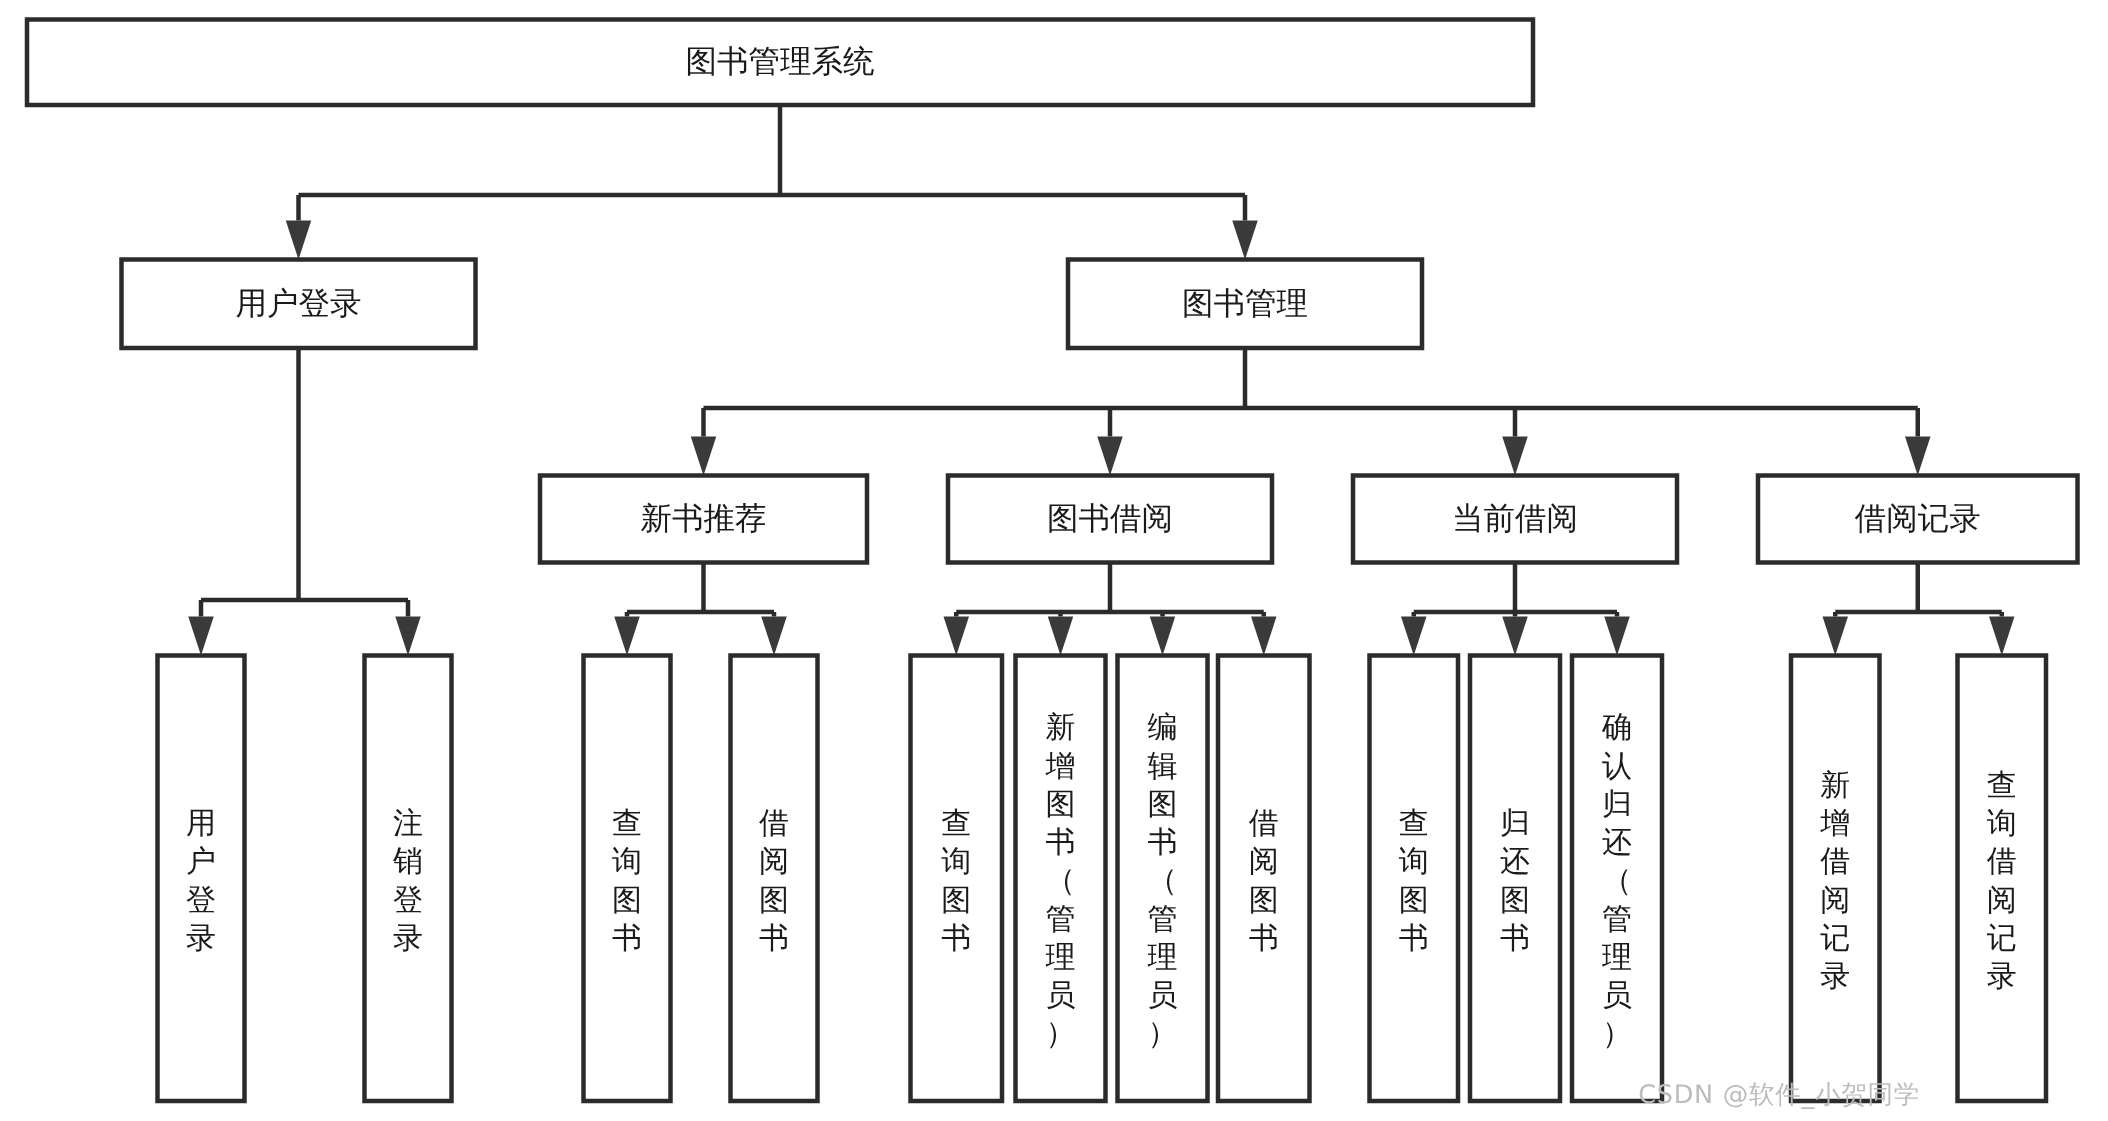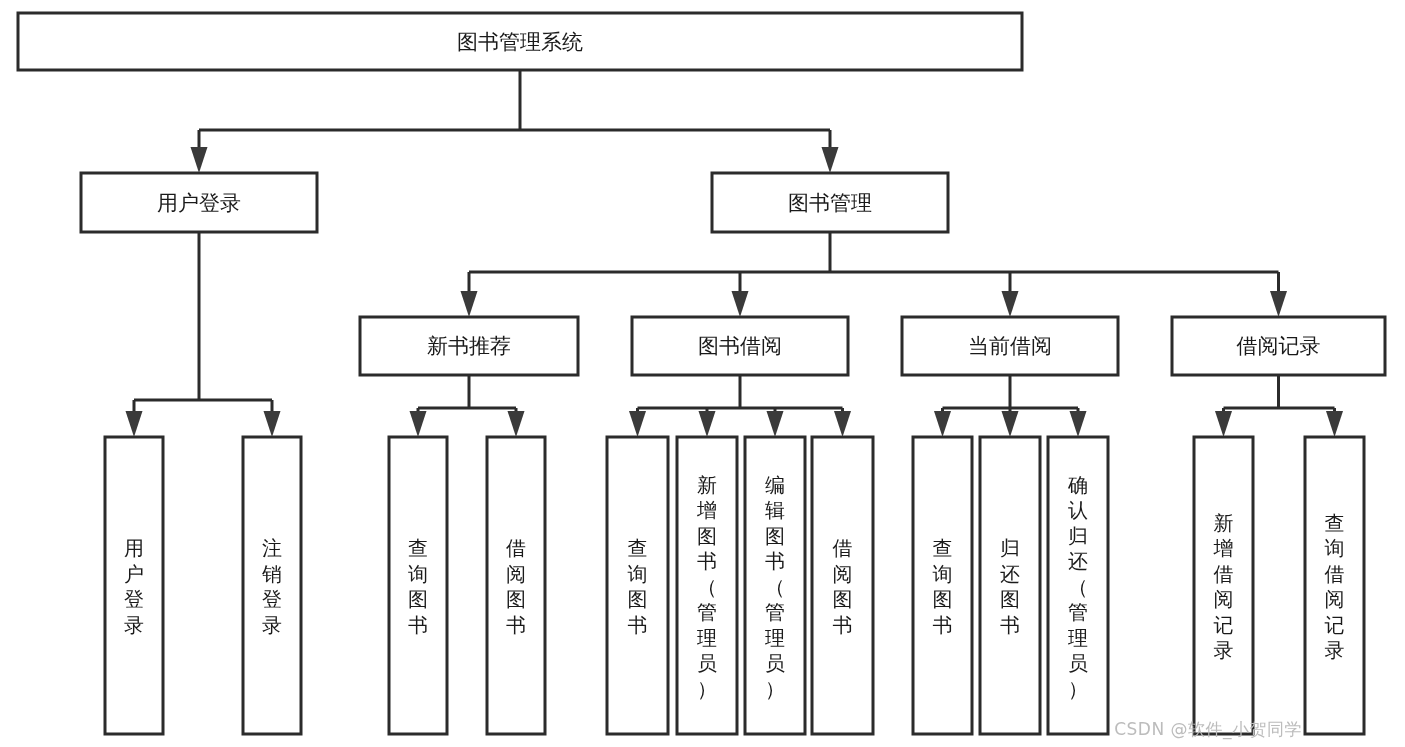--- a/index.html
+++ b/index.html
@@ -51,21 +51,21 @@
     dominant-baseline: middle;
   }
   .node-label-v {
     font-family: "DejaVu Sans", "Liberation Sans", sans-serif;
     font-size: 20px;
     fill: #1a1a1a;
     text-anchor: middle;
   }
   .watermark-text {
     position: absolute;
-    right: 4px;
+    right: 26px;
     bottom: 6px;
     font-family: "DejaVu Sans", "Liberation Sans", sans-serif;
     font-size: 17px;
     color: #bcbcbc;
     white-space: nowrap;
     letter-spacing: 0.5px;
     user-select: none;
   }
 </style>
 </head>

